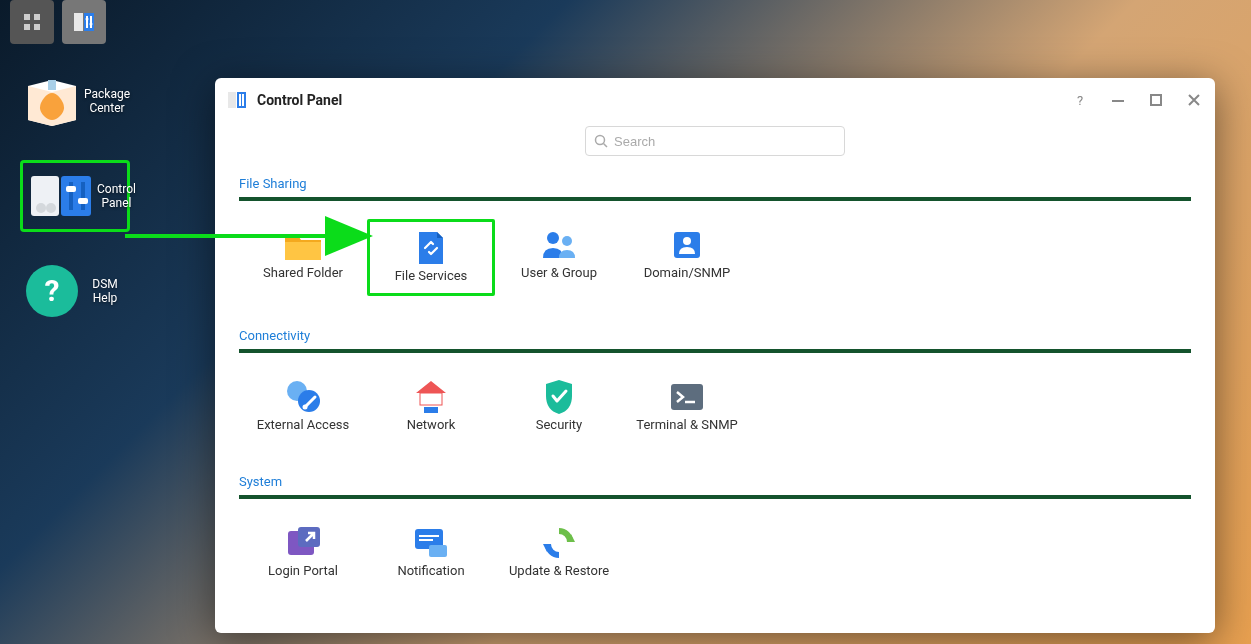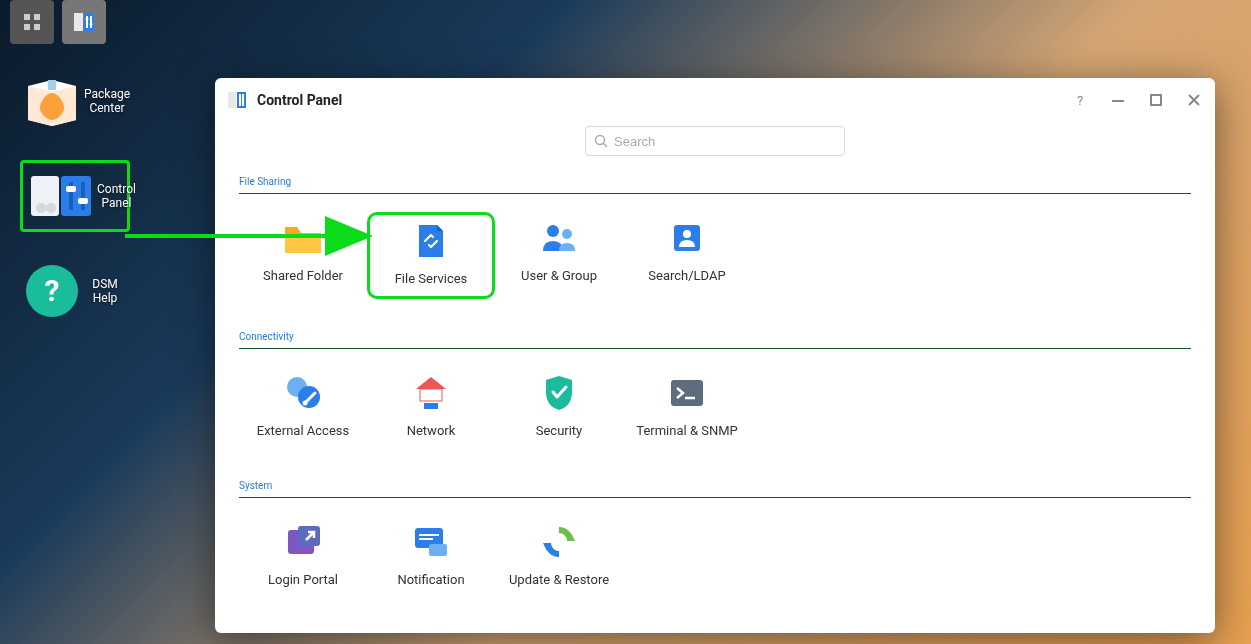--- a/index.html
+++ b/index.html
@@ -30,24 +30,24 @@
   .titlebar-title { font-size: 14px; font-weight: bold; color: #222; flex: 1; }
   .titlebar-controls { display: flex; gap: 20px; align-items: center; }
   .tc-btn { cursor: pointer; color: #555; display: flex; align-items: center; justify-content: center; width: 18px; height: 18px; }
   .searchbar-wrap { display:flex; justify-content:center; padding: 4px 0 10px; }
   .searchbar { width: 260px; height: 30px; border: 1px solid #d8d8d8; border-radius: 4px; display: flex; align-items: center; padding: 0 8px; gap: 6px; }
   .searchbar input { border: none; outline: none; font-size: 13px; flex: 1; color: #333; }
   .searchbar input::placeholder { color: #aaa; }
   .content { flex: 1; overflow-y: auto; padding: 0 24px 24px; position: relative; }
   .content::-webkit-scrollbar { width: 8px; }
   .content::-webkit-scrollbar-thumb { background: #ccc; border-radius: 4px; }
-  .section-header { color: #1e7ed8; font-size: 10px; padding: 10px 0 6px; border-bottom: 1px solid #14532d; margin-bottom: 18px; }
+  .section-header { color: #1e7ed8; font-size: 13px; padding: 10px 0 6px; border-bottom: 4px solid #14532d; margin-bottom: 18px; }
   .grid { display: flex; flex-wrap: wrap; gap: 6px 0; margin-bottom: 22px; }
-  .cp-item { width: 128px; display: flex; flex-direction: column; align-items: center; gap: 10px; cursor: pointer; padding: 6px 4px 10px; text-align:center; }
-  .cp-item.highlighted { border: 3px solid #0bdc1a; border-radius: 10px; }
+  .cp-item { width: 128px; display: flex; flex-direction: column; align-items: center; gap: 0; cursor: pointer; padding: 6px 4px 10px; text-align:center; }
+  .cp-item.highlighted { border: 3px solid #0bdc1a; border-radius: 2px; }
   .cp-icon { width: 40px; height: 40px; display: flex; align-items: center; justify-content: center; }
   .cp-label { font-size: 13px; color: #333; }
 </style>
 </head>
 <body>
 
 <div class="taskbar">
   <div class="taskbar-btn active">
     <svg width="20" height="20" viewBox="0 0 20 20">
         <rect x="2" y="2" width="6" height="6" fill="#ccc"></rect>
@@ -196,21 +196,21 @@
         <div class="cp-label">User &amp; Group</div>
       </div>
       <div class="cp-item">
         <div class="cp-icon">
             <svg width="34" height="34" viewBox="0 0 34 34">
               <rect x="4" y="4" width="26" height="26" rx="3" fill="#2b7de9"></rect>
               <circle cx="17" cy="13" r="4" fill="#fff"></circle>
               <path d="M9 26 Q9 19 17 19 Q25 19 25 26 Z" fill="#fff"></path>
             </svg>
           </div>
-        <div class="cp-label">Search/LDAP</div>
+        <div class="cp-label">Domain/SNMP</div>
       </div>
     </div>
 
     <div class="section-header">Connectivity</div>
     <div class="grid">
       <div class="cp-item">
         <div class="cp-icon">
             <svg width="40" height="36" viewBox="0 0 40 36">
               <circle cx="14" cy="12" r="10" fill="#6ab0f3"></circle>
               <circle cx="26" cy="22" r="11" fill="#2b7de9"></circle>

